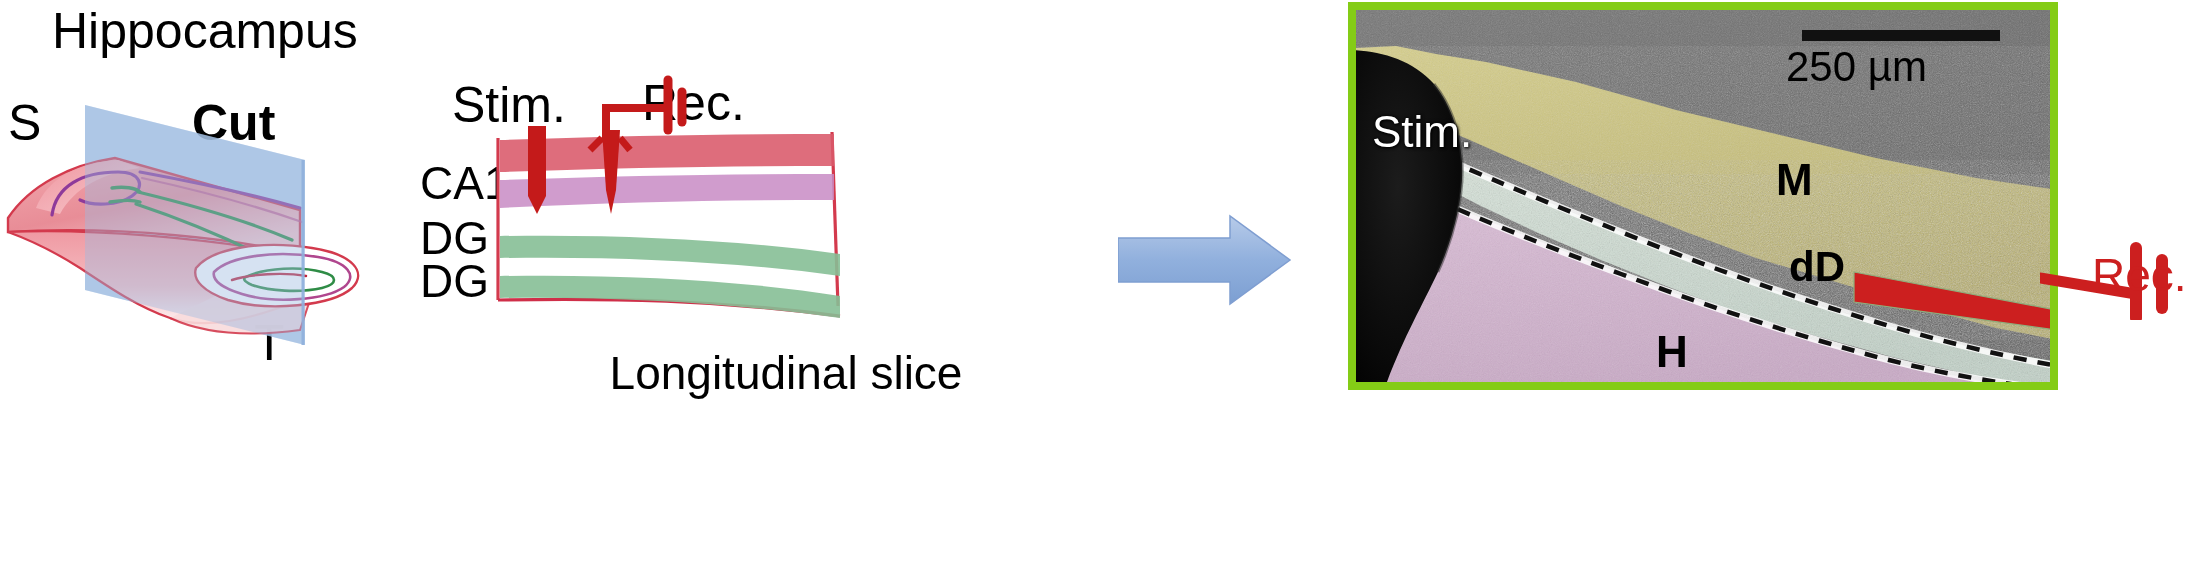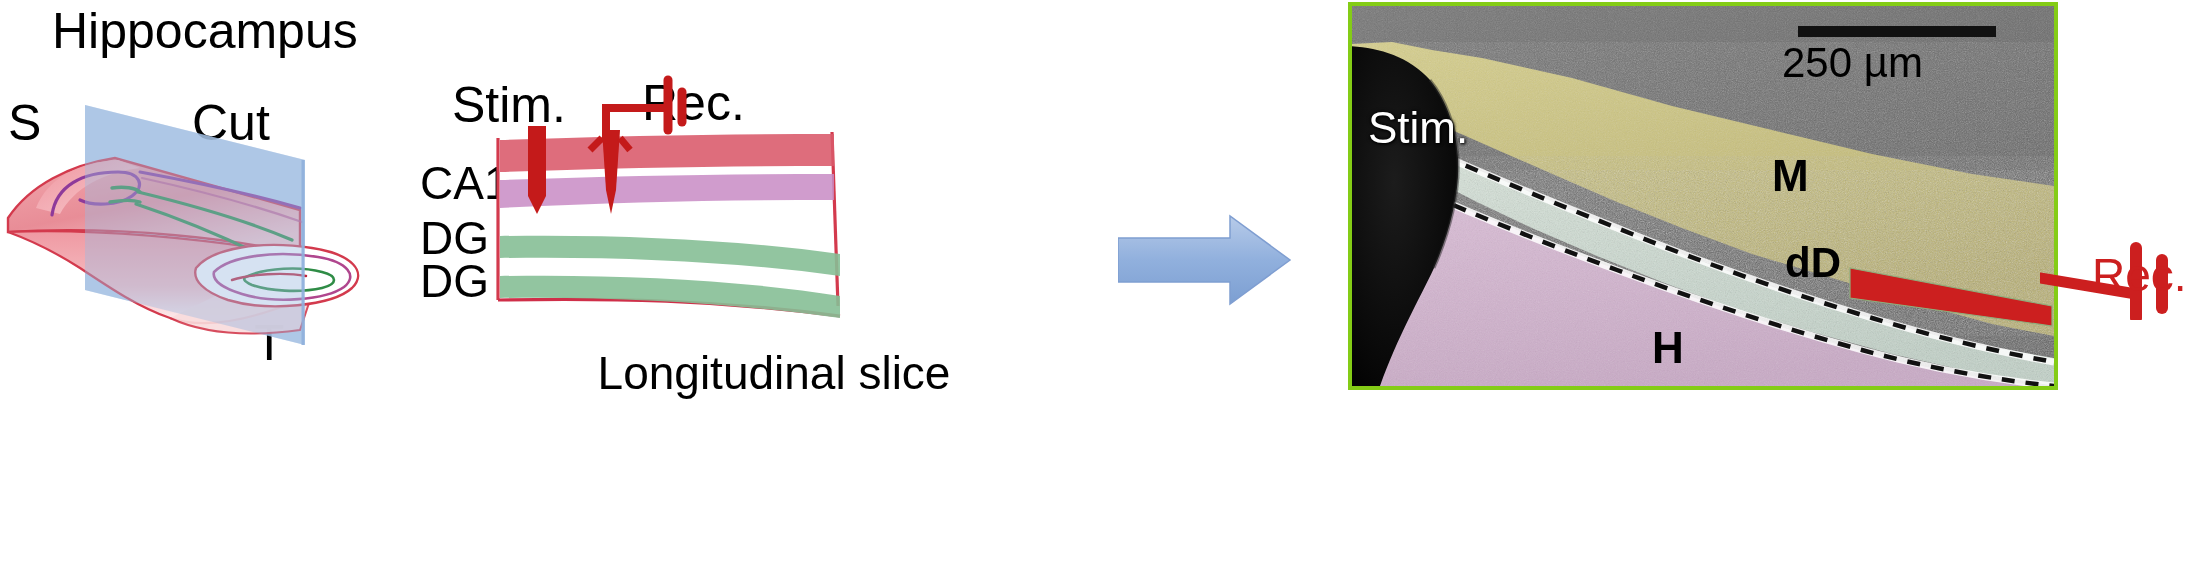--- a/index.html
+++ b/index.html
@@ -38,52 +38,52 @@
   #panel-a {
     position: absolute;
     left: 0; top: 0;
     width: 440px; height: 565px;
   }
   #hippocampus-title {
     left: 52px; top: 6px;
     font-size: 50px;
   }
   #label-s { left: 8px; top: 98px; font-size: 50px; }
-  #label-cut { left: 192px; top: 98px; font-size: 50px; }
+  #label-cut { left: 192px; top: 98px; font-size: 50px; font-weight: bold; }
   #label-t { left: 254px; top: 318px; font-size: 50px; }
 
   .svg-abs { position: absolute; left: 0; top: 0; overflow: visible; }
 
   
   #panel-b {
     position: absolute;
     left: 420px; top: 0;
     width: 700px; height: 565px;
   }
   #label-stim-b { left: 32px; top: 80px; font-size: 50px; }
   #label-rec-b  { left: 222px; top: 78px; font-size: 50px; }
   #label-ca1    { left: 0px;   top: 160px; font-size: 46px; }
   #label-dg1    { left: 0px;   top: 215px; font-size: 46px; }
   #label-dg2    { left: 0px;   top: 258px; font-size: 46px; }
   #label-hilus  { left: 290px; top: 255px; font-size: 46px; }
-  #label-longitudinal { left: 4px; top: 350px; font-size: 46px; width: 700px; text-align: center; }
+  #label-longitudinal { left: 16px; top: 350px; font-size: 46px; width: 700px; text-align: center; }
 
   
   #arrow-transition {
     position: absolute;
     left: 1118px; top: 210px;
     width: 210px; height: 120px;
   }
 
   
   #panel-c {
     position: absolute;
     left: 1348px; top: 2px;
     width: 710px; height: 388px;
-    border: 4px solid #84cc16;
+    border: 8px solid #84cc16;
     box-sizing: border-box;
     overflow: hidden;
     background: #6d6d6d;
   }
   #panel-c .micro-svg { position: absolute; left:0; top:0; }
 
   .micro-lbl {
     position: absolute;
     color: #000000;
     font-family: "Liberation Sans", sans-serif;

